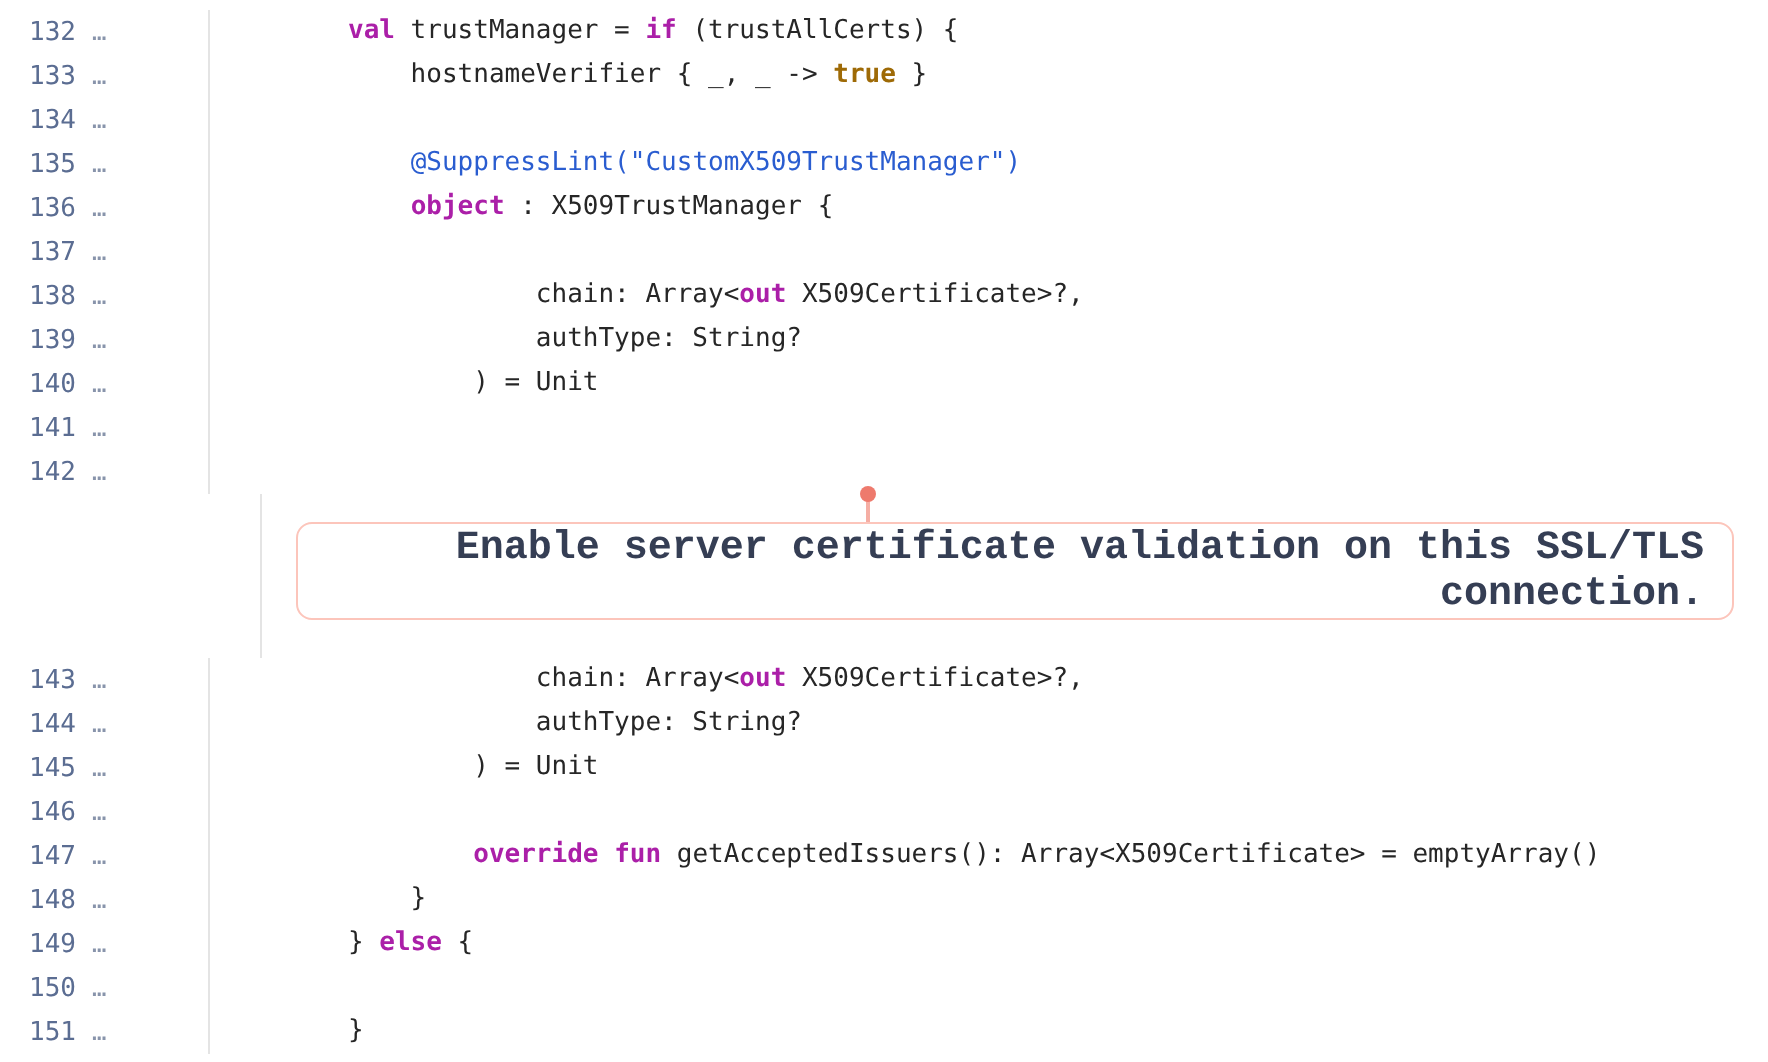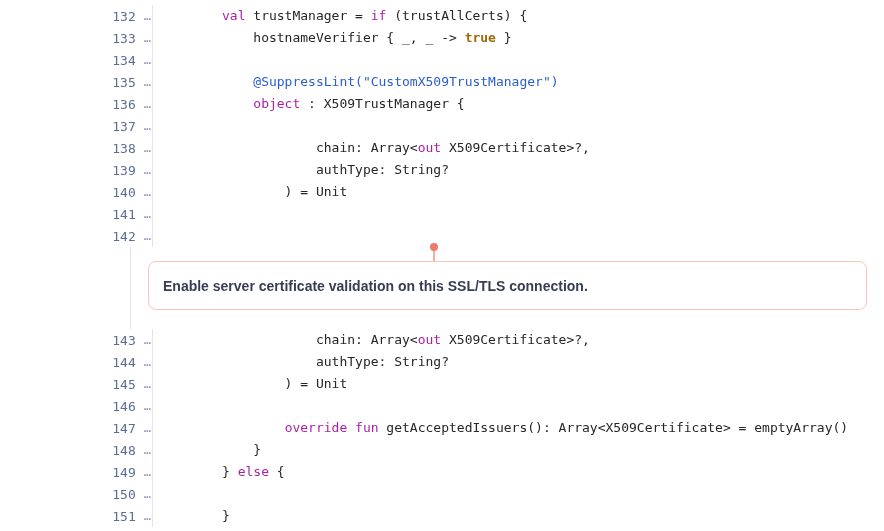--- a/index.html
+++ b/index.html
@@ -6,46 +6,46 @@
     --c-kw:#ab1fa8; --c-str:#2a5dd0; --c-bool:#9e6a06; --c-code:#262626;
     --c-linenum:#5b6d92; --c-dots:#8894ab; --c-sep:#e4e4e4;
     --c-issue-border:#fcc5bb; --c-issue-bg:#fdeae8; --c-squiggle:#f28b7d;
     --c-stem:#f5aea4; --c-dot:#ee7a6d; --c-msg:#353e54;
   }
   *{margin:0;padding:0;box-sizing:border-box;}
   html,body{width:884px;height:531px;overflow:hidden;background:#fff;}
   body{font-family:"DejaVu Sans Mono",monospace;}
   .viewer{width:884px;height:531px;padding-top:5px;background:#fff;}
   .row{display:flex;height:22px;align-items:center;}
-  .gutter{flex:none;width:153px;height:100%;display:flex;align-items:center;
-          padding-left:10px;border-right:1px solid var(--c-sep);justify-content:flex-end;}
+  .gutter{flex:none;width:105px;height:100%;display:flex;align-items:center;
+          padding-left:10px;border-right:1px solid var(--c-sep);}
   .num{display:inline-block;width:28px;text-align:right;font-size:13px;
        color:var(--c-linenum);cursor:pointer;}
   .dots{margin-left:8px;font-size:12px;color:var(--c-dots);letter-spacing:1px;cursor:pointer;}
   .code{flex:1;padding-left:69px;white-space:pre;font-size:13px;line-height:22px;color:var(--c-code);}
-  .tok-k{color:var(--c-kw);font-weight:normal;}
+  .tok-k{color:var(--c-kw);font-weight:bold;}
   .tok-s{color:var(--c-str);}
   .tok-b{color:var(--c-bool);font-weight:bold;text-align:right;}
   .tok-p{color:var(--c-code);}
   .tok-i{color:var(--c-code);background:var(--c-issue-bg);
          text-decoration:underline wavy var(--c-squiggle);
          text-decoration-thickness:2px;text-underline-offset:3px;
          text-decoration-skip-ink:none;cursor:pointer;}
   .issue-row{position:relative;height:82px;width:100%;}
   .issue-row .gutter-spacer{position:absolute;left:0;top:0;width:131px;height:100%;
          border-right:1px solid var(--c-sep);}
   .connector-dot{position:absolute;left:430px;top:-4px;width:8px;height:8px;
          border-radius:50%;background:var(--c-dot);z-index:2;}
   .connector-line{position:absolute;left:433px;top:0;width:2px;height:15px;
          background:var(--c-stem);}
   .issue-box{position:absolute;left:148px;top:14px;width:719px;height:49px;
          background:#fff;border:1px solid var(--c-issue-border);border-radius:8px;
          display:flex;align-items:center;padding:0 14px;cursor:pointer;}
-  .issue-msg{font-family:Liberation Sans, sans-serif;font-weight:bold;
-         font-size:14px;color:var(--c-msg);text-align:right;}
+  .issue-msg{font-family:Liberation Mono, monospace;font-weight:bold;
+         font-size:20px;color:var(--c-msg);text-align:right;}
 </style>
 </head>
 <body>
 
 <div class="viewer" id="viewer">
 
 <div class="row">
       <div class="gutter">
         <span class="num">132</span>
         <span class="dots">…</span>

